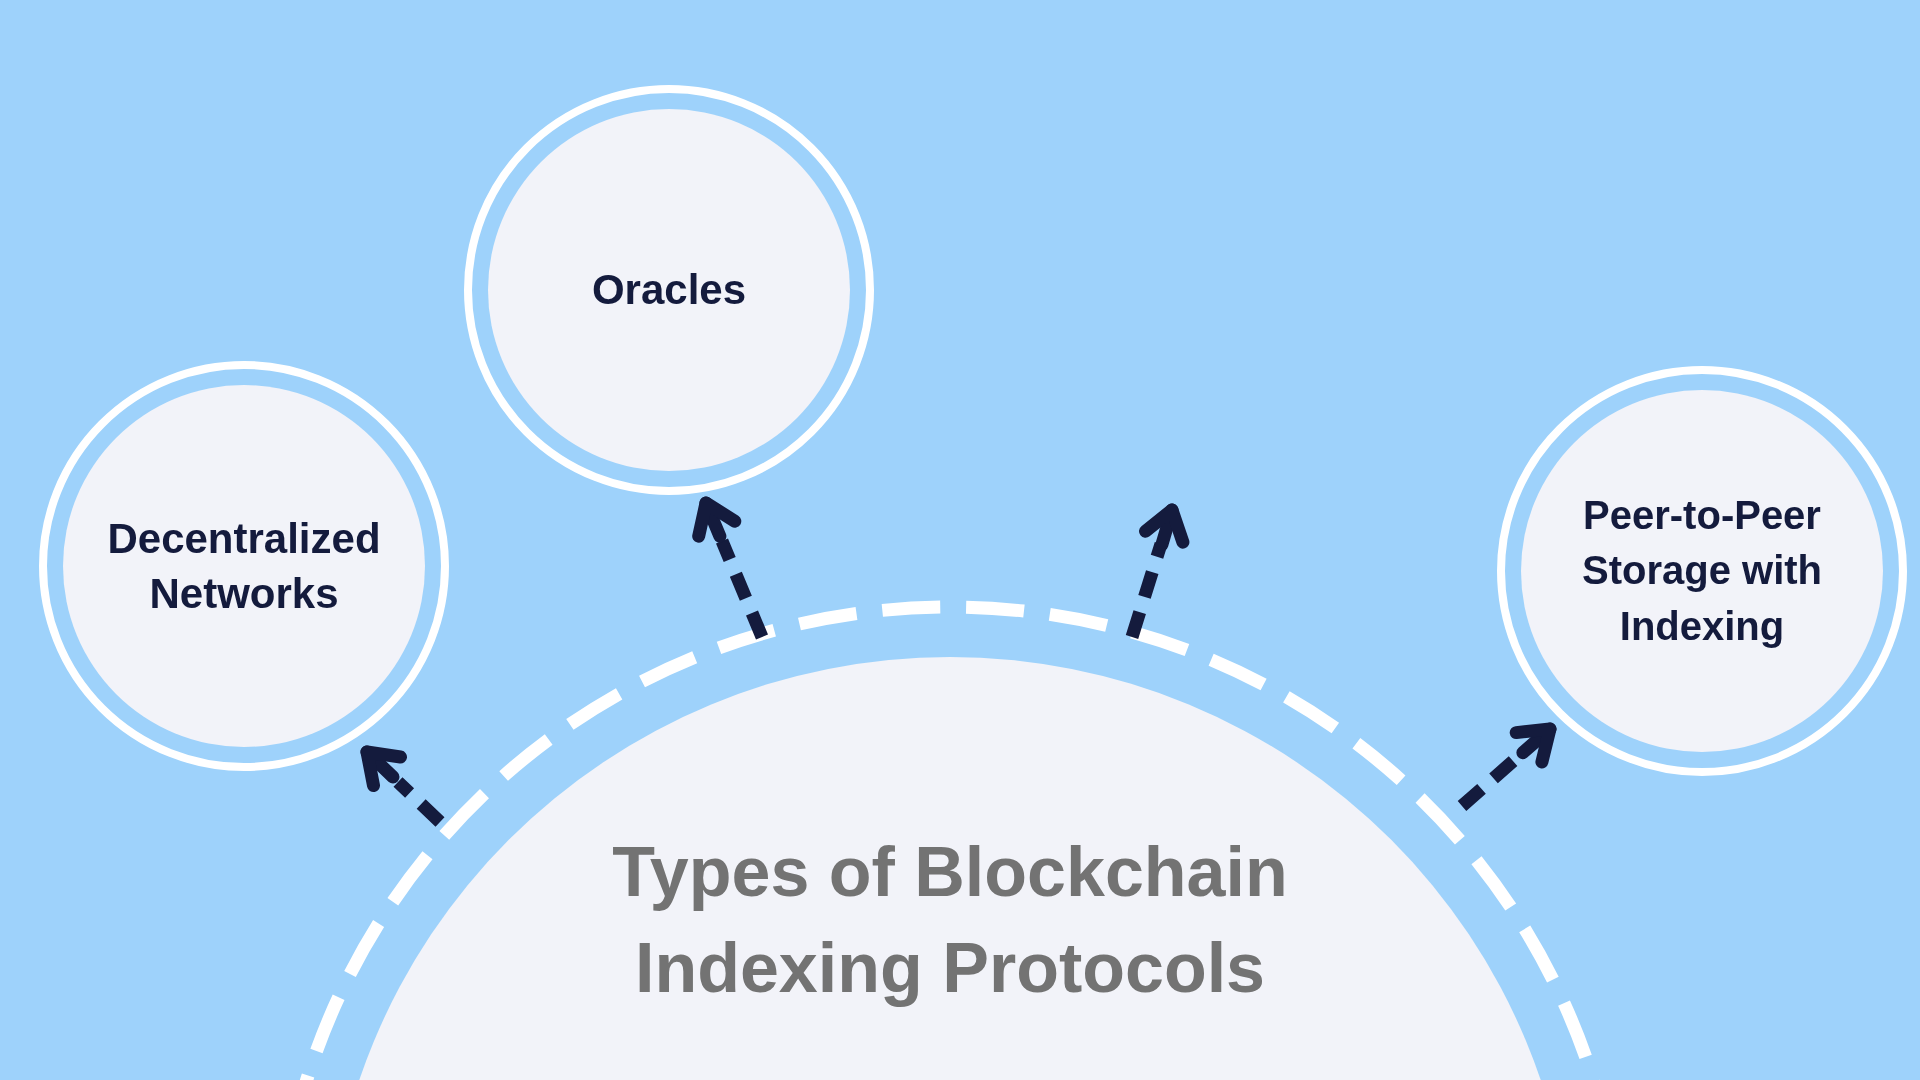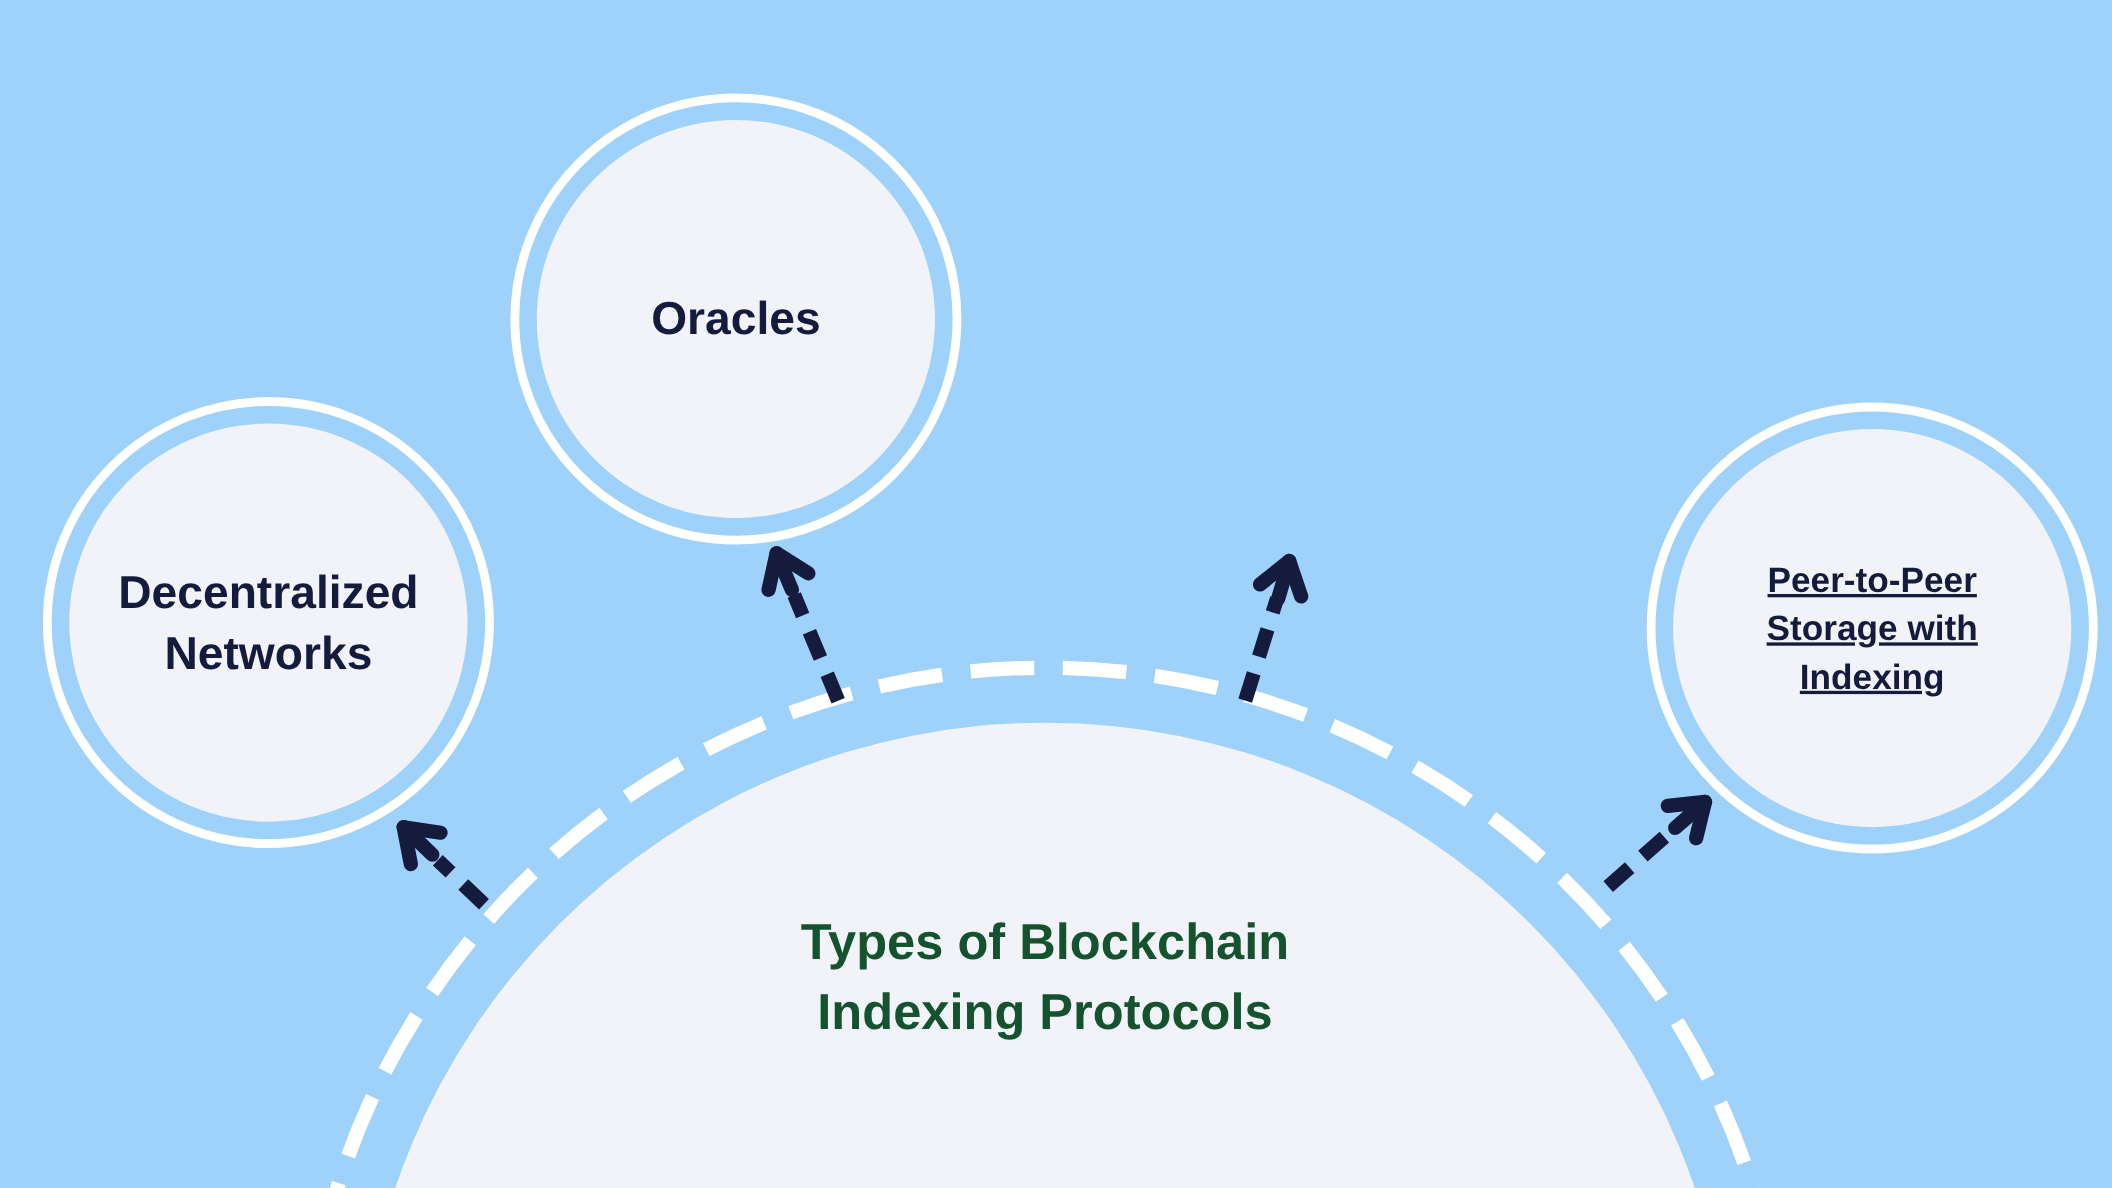--- a/index.html
+++ b/index.html
@@ -15,22 +15,22 @@
     position:absolute;
     left:326px;top:657px;
     width:1248px;height:1248px;
     border-radius:50%;
     background:#f2f3f9;
   }
   .diagram-title{
     position:absolute;
     left:0;right:0;top:168px;
     text-align:center;
-    color:#14532d;
-    font-size:46px;
+    color:#737373;
+    font-size:70px;
     font-weight:bold;
     line-height:1.37;
     white-space:pre-line;
   }
   
   .node-ring{
     position:absolute;
     width:410px;height:410px;
     box-sizing:border-box;
     border:8px solid #ffffff;
@@ -50,21 +50,21 @@
     color:#141b3d;
     font-size:42px;
     font-weight:bold;
     line-height:1.32;
     white-space:pre-line;
   }
   .node-decentralized{left:39px;top:361px;}
   .node-oracles{left:464px;top:85px;}
   .node-data{left:1001px;top:91px;}
   .node-p2p{left:1497px;top:366px;}
-  .node-p2p .node-label{font-size:32px;line-height:1.38;text-decoration:underline;}
+  .node-p2p .node-label{font-size:40px;line-height:1.38;}
   
   .decor{
     position:absolute;
     left:0;top:0;
     pointer-events:none;
   }
   .arc-dashed{
     fill:none;
     stroke:#ffffff;
     stroke-width:13;

